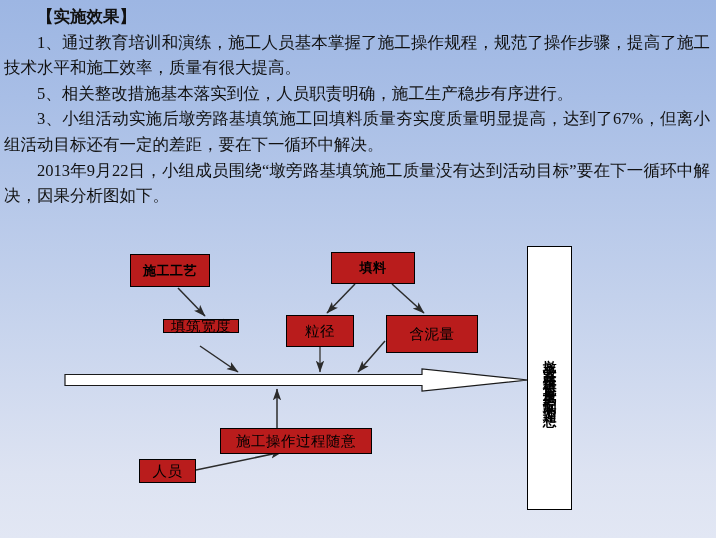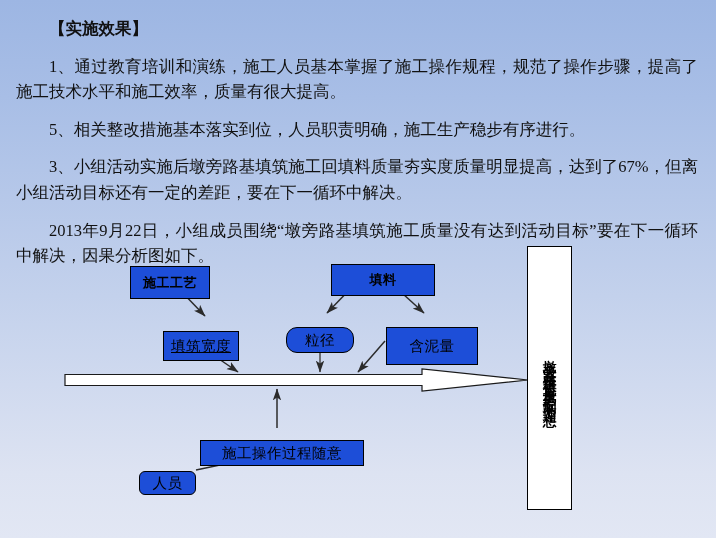--- a/index.html
+++ b/index.html
@@ -23,51 +23,50 @@
   .textblock {
     position: absolute;
     left: 0px;
     top: 4px;
     width: 716px;
     color: #111111;
     font-size: 16.5px;
     line-height: 25.6px;
   }
   .para {
-    margin: 12px;
+    margin: 0;
     padding: 0 6px 0 4px;
     text-align: justify;
     text-justify: inter-ideograph;
     white-space: normal;
   }
   .para.bold { font-weight: bold; }
   .indent { text-indent: 2em; }
 
   
   #diagram {
     position: absolute;
     left: 0;
     top: 0;
     width: 716px;
     height: 538px;
     pointer-events: none;
   }
   .nodebox {
     position: absolute;
     box-sizing: border-box;
-    background: #1d4ed8;
+    background: #b91c1c;
     border: 1.2px solid #000000;
     color: #000000;
     display: flex;
     align-items: center;
     justify-content: center;
     font-family: "Liberation Serif", "DejaVu Serif", serif;
     letter-spacing: 0.5px;
     white-space: nowrap;
-    margin-top: 12px;
   }
   .nodebox.head {
     font-weight: bold;
     font-size: 13px;
   }
   .nodebox.sub {
     font-size: 14.5px;
   }
   .effectbox {
     position: absolute;
@@ -127,41 +126,41 @@
 
     <line x1="277" y1="428" x2="277" y2="389" stroke="#2b2b2b" stroke-width="1.5" marker-end="url(#ah)"></line>
 
     <line x1="196" y1="470" x2="282" y2="452" stroke="#2b2b2b" stroke-width="1.5" marker-end="url(#ah)"></line>
   </svg>
 
   <div class="nodebox head" style="left:130px; top:254px; width:80px; height:33px;">
     <span>施工工艺</span>
   </div>
 
-  <div class="nodebox sub" style="left:163px; top:319px; width:76px; height:30px;text-decoration:underline;">
+  <div class="nodebox sub" style="left:163px; top:319px; width:76px; height:14px;">
     <span>填筑宽度</span>
   </div>
 
-  <div class="nodebox head" style="left:331px; top:252px; width:104px; height:32px;text-align:center;">
+  <div class="nodebox head" style="left:331px; top:252px; width:84px; height:32px;text-align:center;">
     <span>填料</span>
   </div>
 
-  <div class="nodebox sub" style="left:286px; top:315px; width:68px; height:26px;border-radius:11px;">
+  <div class="nodebox sub" style="left:286px; top:315px; width:68px; height:32px;">
     <span>粒径</span>
   </div>
 
   <div class="nodebox sub" style="left:386px; top:315px; width:92px; height:38px;">
     <span>含泥量</span>
   </div>
 
-  <div class="nodebox sub" style="left:200px; top:428px; width:164px; height:26px;">
+  <div class="nodebox sub" style="left:220px; top:428px; width:152px; height:26px;">
     <span>施工操作过程随意</span>
   </div>
 
-  <div class="nodebox sub" style="left:139px; top:459px; width:57px; height:24px;border-radius:6px;">
+  <div class="nodebox sub" style="left:139px; top:459px; width:57px; height:24px;">
     <span>人员</span>
   </div>
 
   <div class="effectbox" style="left:527px; top:246px; width:45px; height:264px;">
     <span class="vtext">墩旁路基填筑质量控制不理想</span>
   </div>
 
 </div>
 
 </body></html>

